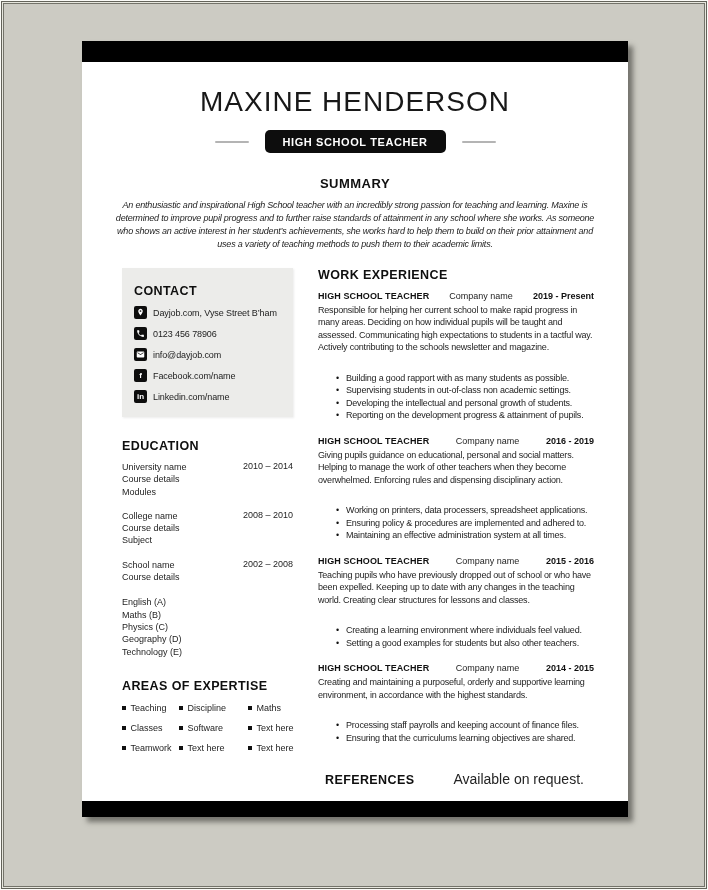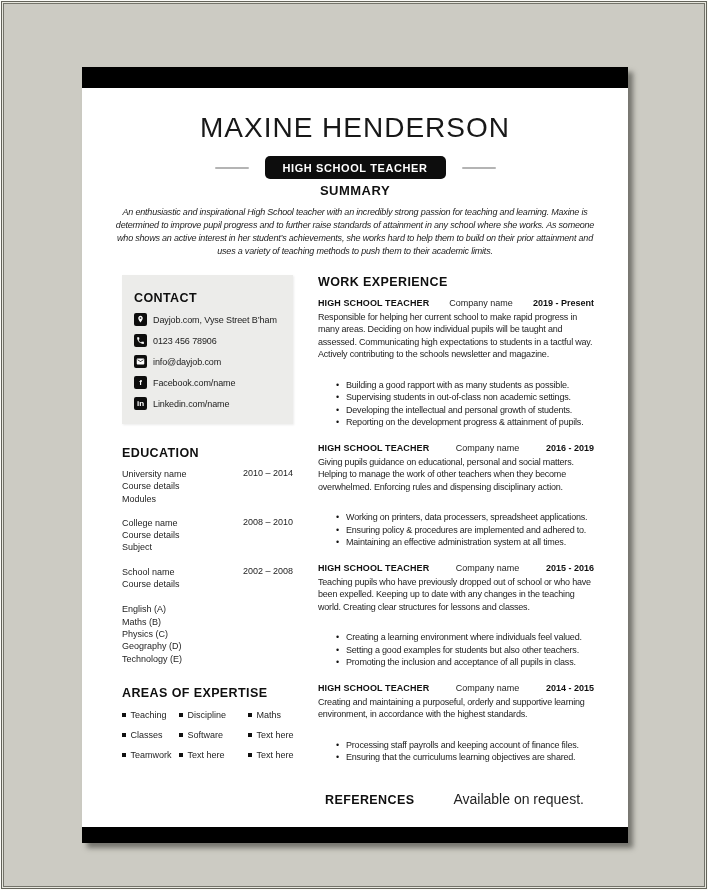--- a/index.html
+++ b/index.html
@@ -5,42 +5,42 @@
   html,body{margin:0;padding:0;}
   body{
     width:708px;height:890px;position:relative;overflow:hidden;
     background:#cccbc3;
     box-shadow: inset 0 0 0 1px #fbfbf7, inset 0 0 0 2px #63635a,
                 inset 0 0 0 3px #e7e7de, inset 0 0 0 4px #73736a;
     font-family:"Liberation Sans", sans-serif;
     color:#1f1f1f;
   }
   .page{
-    position:absolute;left:82px;top:67px;width:546px;
+    position:absolute;left:82px;top:41px;width:546px;
     box-shadow:5px 5px 5px rgba(45,45,40,0.55);
   }
   .bar{height:21px;background:#000;}
   .bar.bottom{height:16px;}
   .sheet{background:#fff;height:739px;overflow:hidden;}
 
   
   .name{
     margin-top:24px;text-align:center;font-size:28px;letter-spacing:1px;
     color:#181818;font-weight:400;line-height:32px;
   }
   .badge-row{display:flex;align-items:center;justify-content:center;margin-top:12px;gap:16px;}
   .dash{width:34px;height:2px;background:#b4b4b4;border-radius:2px;}
   .badge{
     background:#0d0d0d;color:#fff;border-radius:5px;
     width:181px;height:23px;display:flex;align-items:center;justify-content:center;
     font-size:11px;font-weight:700;letter-spacing:0.6px;
   }
   .summary-h{
     text-align:center;font-size:13px;font-weight:700;letter-spacing:0.5px;
-    margin-top:4px;color:#101010;
+    margin-top:23px;color:#101010;
   }
   .summary-p{
     margin:8px auto 12px;width:480px;text-align:center;font-style:italic;
     font-size:9px;line-height:13px;letter-spacing:-0.2px;color:#242424;
   }
 
   
   .cols{display:flex;margin-top:17px;padding:0 34px 0 40px;align-items:flex-start;}
   .left{width:171px;flex:none;}
   .right{flex:1;margin-left:25px;}
@@ -236,21 +236,20 @@
         <div class="job">
           <div class="job-head">
             <span class="job-title">HIGH SCHOOL TEACHER</span>
             <span class="job-company">Company name</span>
             <span class="job-dates">2015 - 2016</span>
           </div>
           <div class="job-desc">Teaching pupils who have previously dropped out of school or who have been expelled. Keeping up to date with any changes in the teaching world. Creating clear structures for lessons and classes.</div>
           <div class="job-bullets">
             <div class="jb">Creating a learning environment where individuals feel valued.</div>
             <div class="jb">Setting a good examples for students but also other teachers.</div>
-            <div class="jb">Promoting the inclusion and acceptance of all pupils in class.</div>
           </div>
         </div>
 
         <div class="job">
           <div class="job-head">
             <span class="job-title">HIGH SCHOOL TEACHER</span>
             <span class="job-company">Company name</span>
             <span class="job-dates">2014 - 2015</span>
           </div>
           <div class="job-desc">Creating and maintaining a purposeful, orderly and supportive learning environment, in accordance with the highest standards.</div>

